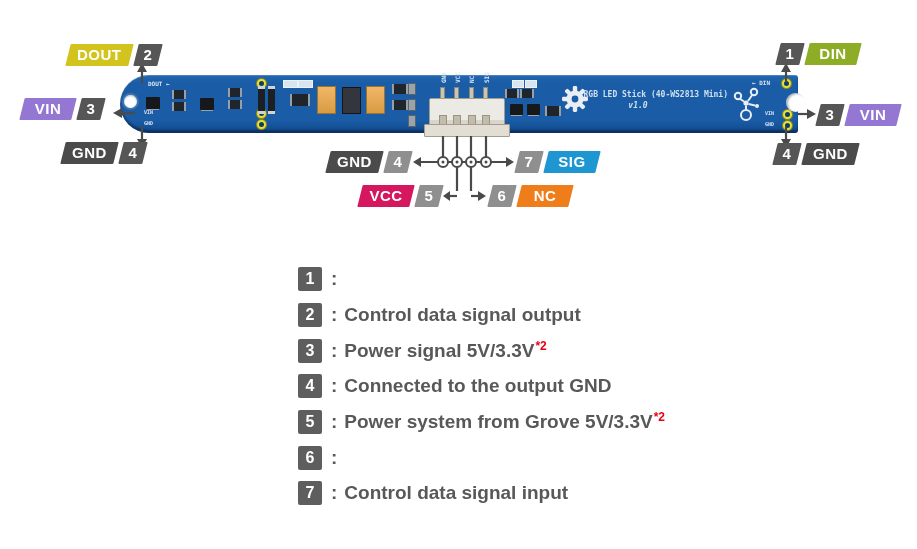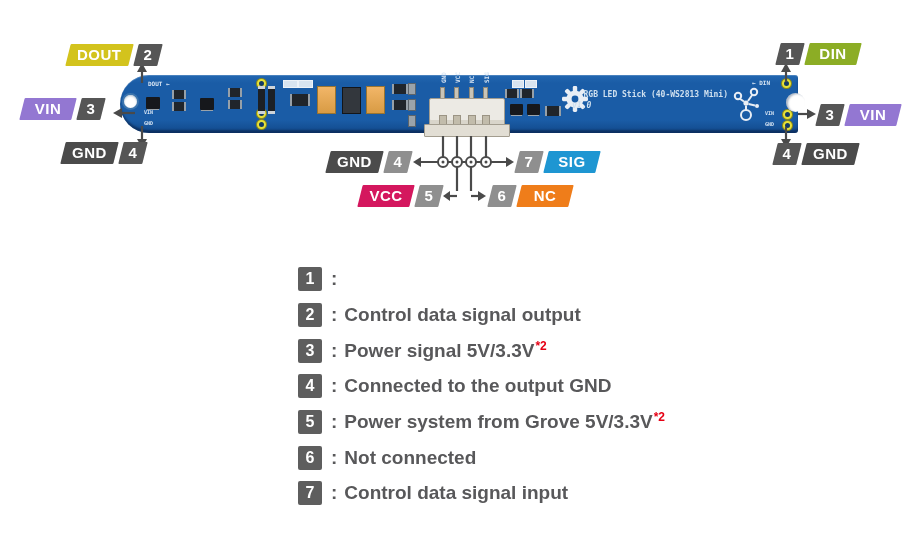--- a/index.html
+++ b/index.html
@@ -25,21 +25,21 @@
   .hole{position:absolute;left:4px;top:20px;width:13px;height:13px;border-radius:50%;
         background:#fff;box-shadow:0 0 0 2px #3d75ad, inset 0 1px 2px #b9c6d4;}
   .notch{position:absolute;left:786px;top:93px;width:19px;height:19px;border-radius:50%;
          background:#fff;box-shadow:inset 2px 1px 2px rgba(20,50,90,.35);}
   .pad{position:absolute;width:9px;height:9px;border-radius:50%;background:#123a66;
        border:2px solid #e6e23a;box-sizing:border-box;box-shadow:0 0 0 1px #8d8a18;}
   .silk{position:absolute;color:#d9e6f4;font-family:"DejaVu Sans Mono",monospace;
         font-weight:bold;font-size:6px;line-height:7px;white-space:pre;}
   .btitle{position:absolute;left:452px;top:15px;width:156px;text-align:right;
           color:#cfe0ef;font-family:"DejaVu Sans Mono",monospace;font-weight:bold;font-size:8px;}
-  .bver{position:absolute;left:452px;top:26px;width:156px;text-align:left;
+  .bver{position:absolute;left:440px;top:26px;width:156px;text-align:center;
         color:#cfe0ef;font-family:"DejaVu Sans Mono",monospace;font-weight:bold;font-size:8px;font-style:italic;}
   
   .ic{position:absolute;background:#20252b;border-left:2px solid #97a0a8;border-right:2px solid #97a0a8;}
   .sot{position:absolute;background:#16181c;border-radius:1px;box-shadow:0 2px 0 -1px #9aa3aa;}
   .cap{position:absolute;background:linear-gradient(180deg,#f2b668,#d89b44);border:1px solid #9a7430;}
   .choke{position:absolute;background:#33373d;border:1px solid #131519;}
   .res{position:absolute;background:#1c2025;border-top:3px solid #ced4d9;border-bottom:3px solid #ced4d9;}
   .silkbox{position:absolute;background:#e9f0f7;border:1px solid #ffffff;opacity:.92;}
   .padstrip{position:absolute;width:6px;height:10px;background:#9aa3aa;border:1px solid #5c646b;}
   
@@ -313,21 +313,20 @@
     <span class="ltext"><span>Connected to the output GND</span><sup class="red"></sup></span>
   </div>
   <div class="lrow" style="top:409px;">
     <span class="lsq">5</span>
     <span class="lsep">:</span>
     <span class="ltext"><span>Power system from Grove 5V/3.3V</span><sup class="red">*2</sup></span>
   </div>
   <div class="lrow" style="top:445px;">
     <span class="lsq">6</span>
     <span class="lsep">:</span>
-    <span class="ltext"><span>Not connected</span><sup class="red"></sup></span>
   </div>
   <div class="lrow" style="top:480px;">
     <span class="lsq">7</span>
     <span class="lsep">:</span>
     <span class="ltext"><span>Control data signal input</span><sup class="red"></sup></span>
   </div>
 
 </div>
 
 </body></html>

